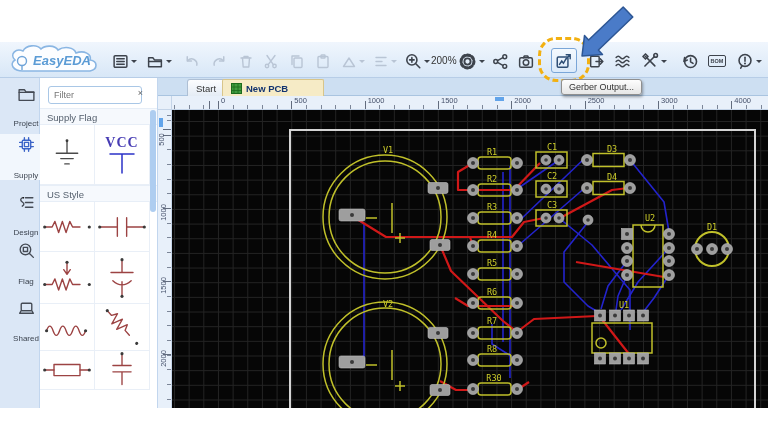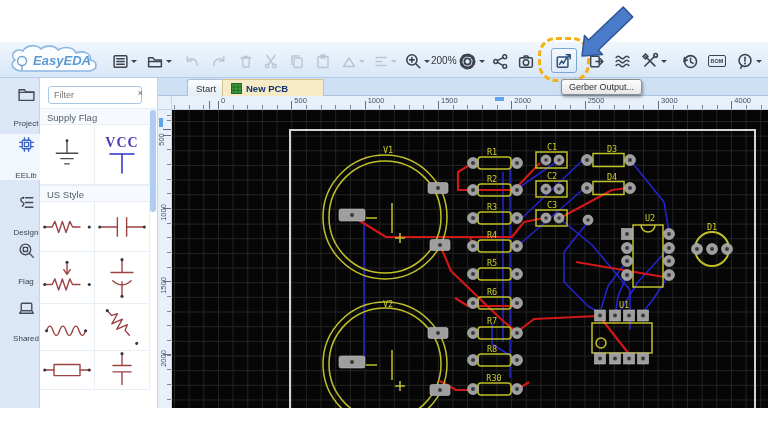--- a/index.html
+++ b/index.html
@@ -265,21 +265,21 @@
             <path d="M2 6h14"></path>
           </svg>
         <span class="lbl">Project</span>
       </div>
       <div class="stripitem sel blueic" style="top:56px">
         <svg width="19" height="19" viewBox="0 0 18 18">
             <rect x="5" y="5" width="8" height="8" rx="1"></rect>
             <rect x="7" y="7" width="4" height="4"></rect>
             <path d="M7 5V2.5M11 5V2.5M7 13v2.5M11 13v2.5M5 7H2.5M5 11H2.5M13 7h2.5M13 11h2.5"></path>
           </svg>
-        <span class="lbl">EELib</span>
+        <span class="lbl">Supply</span>
       </div>
       <div class="stripitem" style="top:114px">
         <svg width="19" height="17" viewBox="0 0 18 16">
             <path d="M5 3.5q-3 2 0 4t0 4"></path>
             <path d="M8 3.5h7M8 8h7M8 12.5h7"></path>
             <circle cx="6" cy="3.5" r="0.8" fill="currentColor" stroke="none"></circle>
           </svg>
         <span class="lbl">Design</span>
       </div>
       <div class="stripitem" style="top:162px">

